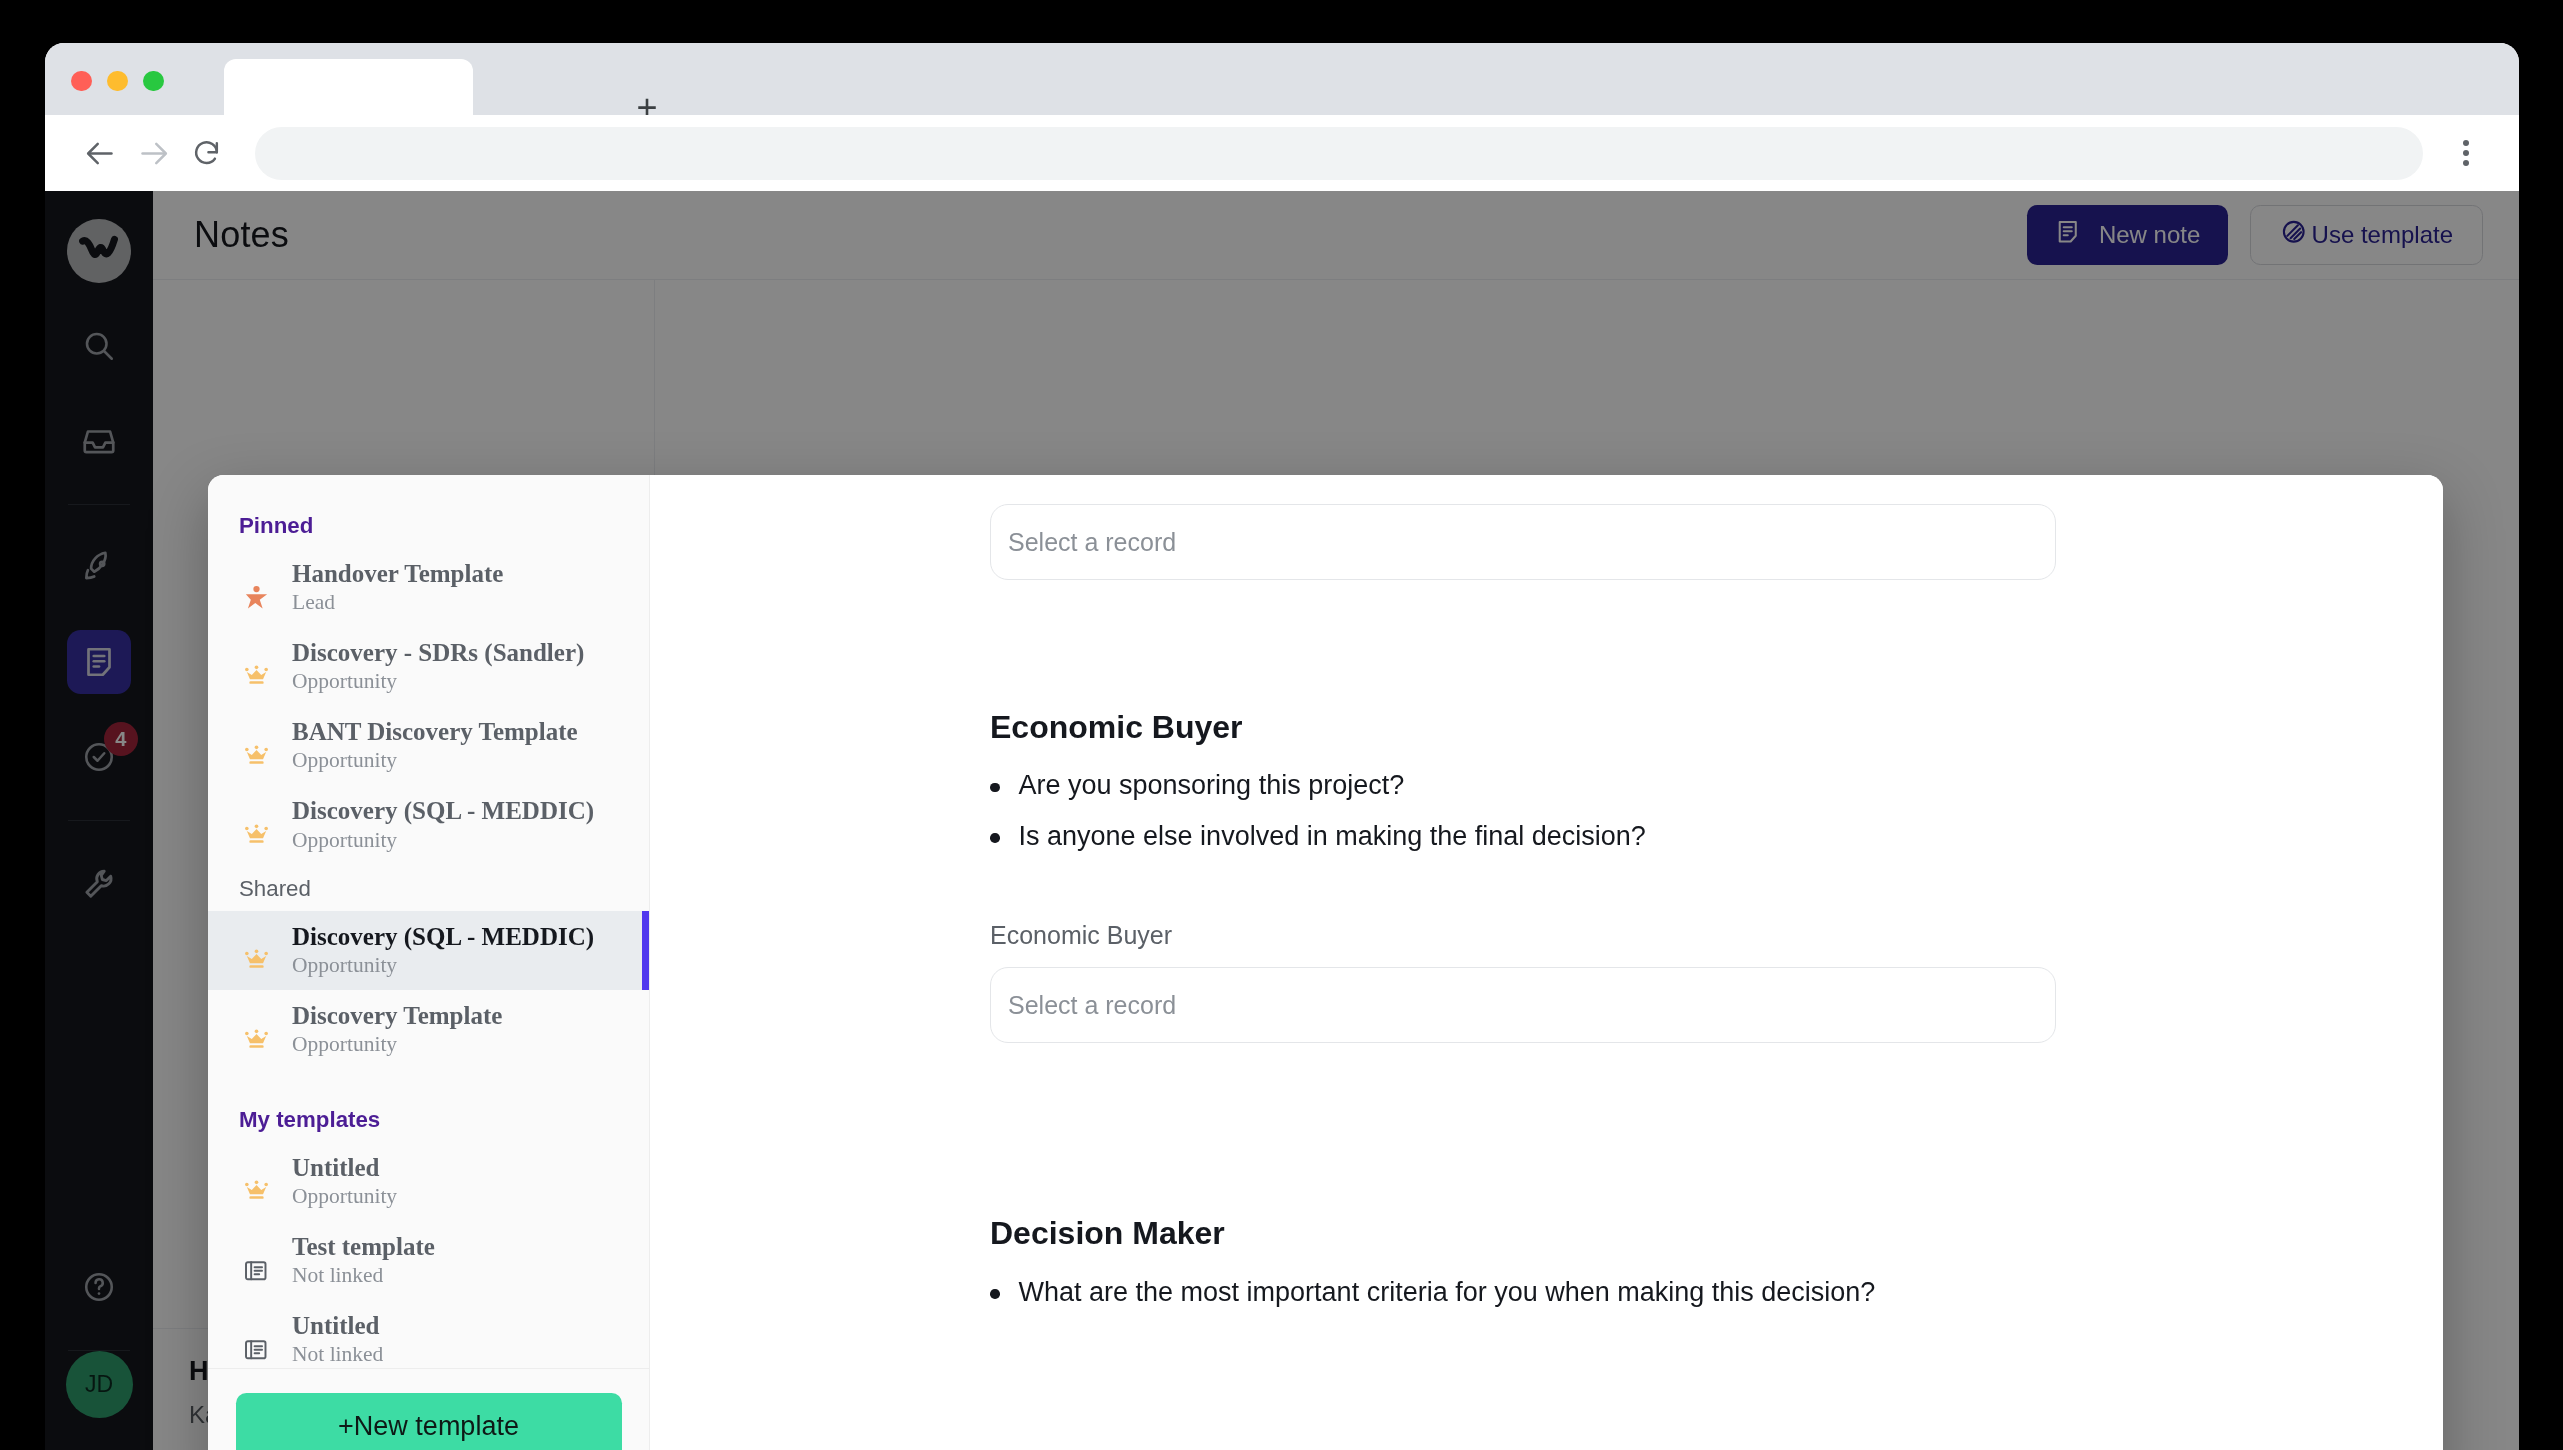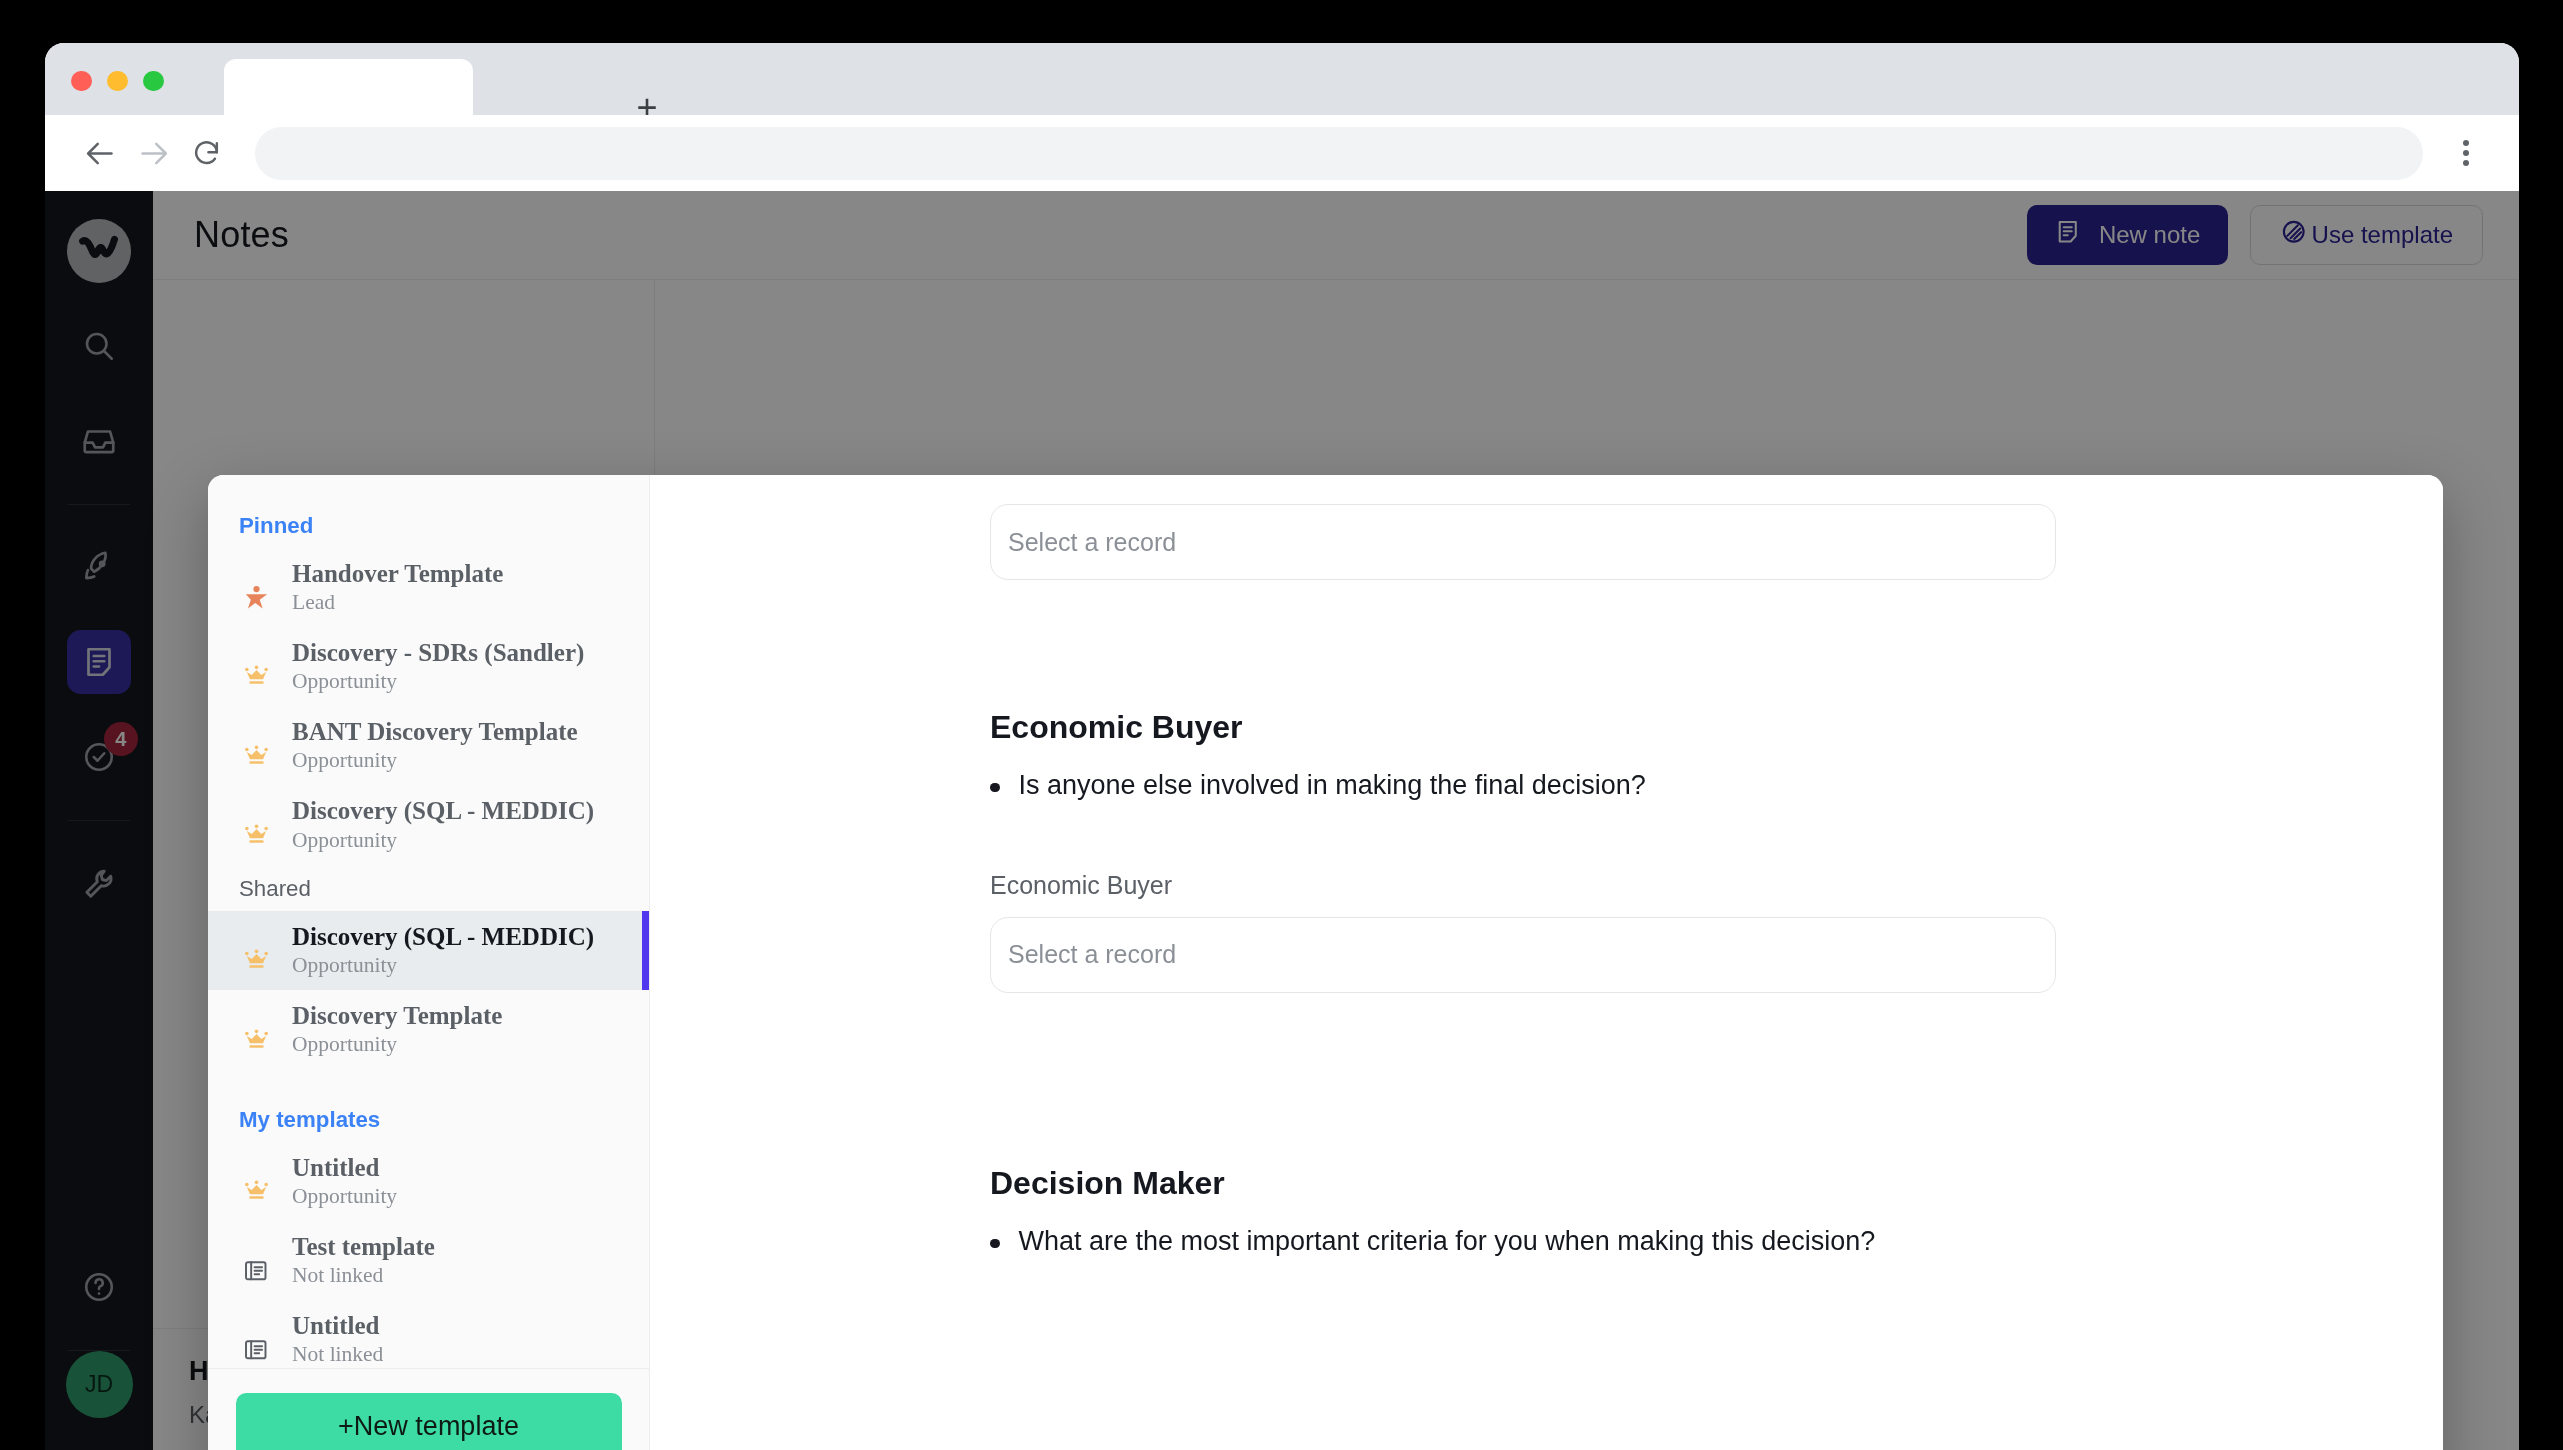--- a/index.html
+++ b/index.html
@@ -270,21 +270,21 @@
     border-right: 0.9px solid #ededed;
     display: flex; flex-direction: column;
     position: relative;
   }
   #template-scroll {
     flex: 1 1 auto;
     overflow: hidden;
     padding-top: 26px;
   }
   .tpl-section-label {
-    font-size: 22.3px; font-weight: 700; color: #3b82f6;
+    font-size: 22.3px; font-weight: 700; color: #4c1d95;
     padding: 12px 0 8.6px 31px;
   }
   .tpl-section-label.muted { font-weight: 400; color: #5b6067; }
   .tpl-item {
     display: flex; align-items: flex-end; gap: 19px;
     padding: 12px 0 12px 31px;
     position: relative;
     font-family: Liberation Serif, serif;
   }
   .tpl-item.selected { background: #e9ecef; }
@@ -699,20 +699,24 @@
               <span>Select a record</span>
             </div>
 
             <div class="sp-150"></div>
 
             <div class="block-heading">Economic Buyer</div>
 
             <ul class="q-list" style="margin-top:22.3px">
               <li class="q-item">
                 <span class="q-bullet"></span>
+                <span>Are you sponsoring this project?</span>
+              </li>
+              <li class="q-item">
+                <span class="q-bullet"></span>
                 <span>Is anyone else involved in making the final decision?</span>
               </li>
             </ul>
 
             <div class="sp-60"></div>
 
             <div class="field-label">Economic Buyer</div>
             <div class="record-select">
               <span>Select a record</span>
             </div>

